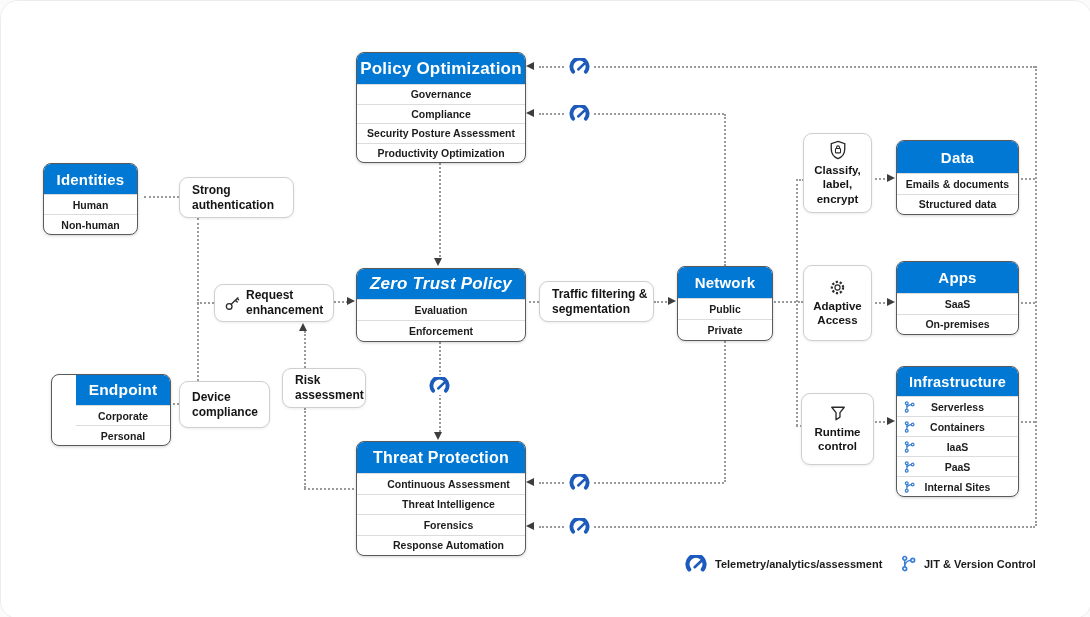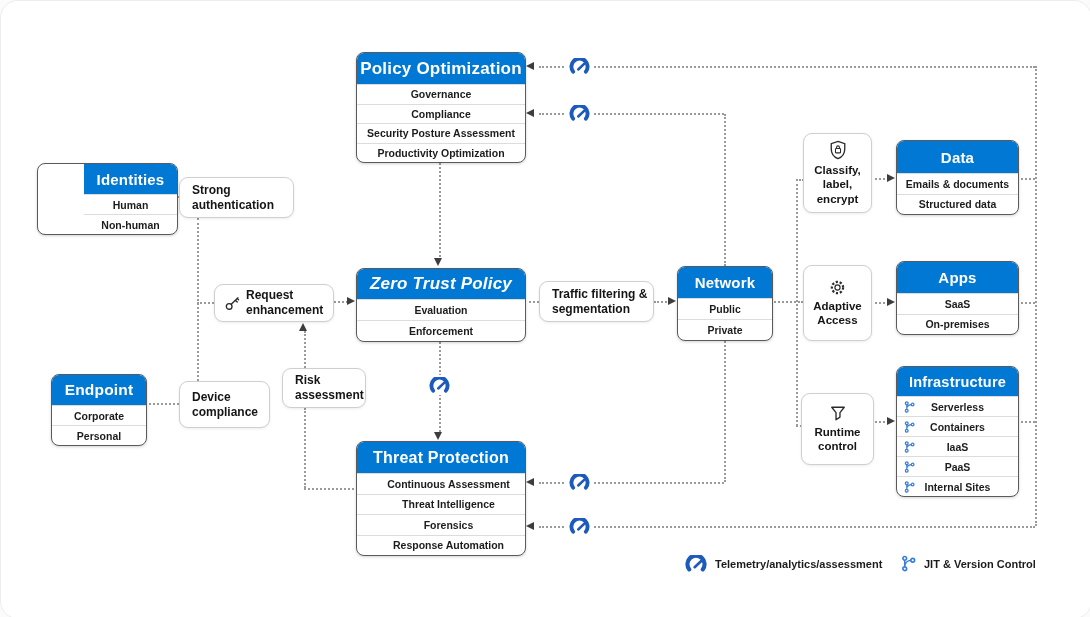--- a/index.html
+++ b/index.html
@@ -8,22 +8,22 @@
   
   .bigbox{position:absolute;background:#fff;border:1px solid #5a5a5a;border-radius:8px;
           overflow:hidden;box-shadow:0 1px 3px rgba(0,0,0,.18);}
   .bigbox .hdr{background:#0078d4;color:#fff;font-weight:700;display:flex;align-items:center;
                justify-content:center;letter-spacing:.2px;}
   .bigbox .row{position:relative;display:flex;align-items:center;justify-content:center;
                font-size:10.5px;font-weight:700;color:#1c1c1c;border-top:1px solid #dcdcdc;}
   .bigbox .row:first-of-type{border-top:none;}
   .row .rowicon{position:absolute;left:7px;top:50%;transform:translateY(-50%);line-height:0;}
   
-  #identities{left:36px;top:162px;width:93px;padding-left:46px;}   #identities .hdr{height:30px;font-size:15px;} #identities .row{height:19px;}
-  #endpoint{left:50px;top:373px;width:94px;}     #endpoint .hdr{height:30px;font-size:15.5px;} #endpoint .row{height:19px;}
+  #identities{left:42px;top:162px;width:93px;}   #identities .hdr{height:30px;font-size:15px;} #identities .row{height:19px;}
+  #endpoint{left:50px;top:373px;width:94px;padding-left:24px;}     #endpoint .hdr{height:30px;font-size:15.5px;} #endpoint .row{height:19px;}
   #policy{left:355px;top:51px;width:168px;}      #policy .hdr{height:31px;font-size:17px;}     #policy .row{height:18.5px;}
   #ztp{left:355px;top:267px;width:168px;}        #ztp .hdr{height:30px;font-size:17px;font-style:italic;}        #ztp .row{height:20px;}
   #threat{left:355px;top:440px;width:168px;}     #threat .hdr{height:31px;font-size:16px;}     #threat .row{height:19.5px;padding-left:15px;}
   #network{left:676px;top:265px;width:94px;}     #network .hdr{height:31px;font-size:15px;}    #network .row{height:20px;}
   #data{left:895px;top:139px;width:121px;}       #data .hdr{height:32px;font-size:15px;}       #data .row{height:19.5px;}
   #apps{left:895px;top:260px;width:121px;}       #apps .hdr{height:31px;font-size:15px;}       #apps .row{height:19.5px;}
   #infra{left:895px;top:365px;width:121px;}      #infra .hdr{height:29px;font-size:14.5px;}    #infra .row{height:19px;}
   
   .note{position:absolute;background:#fff;border:1px solid #cfcfcf;border-radius:9px;
         box-shadow:0 1px 3px rgba(0,0,0,.08);display:flex;align-items:center;

